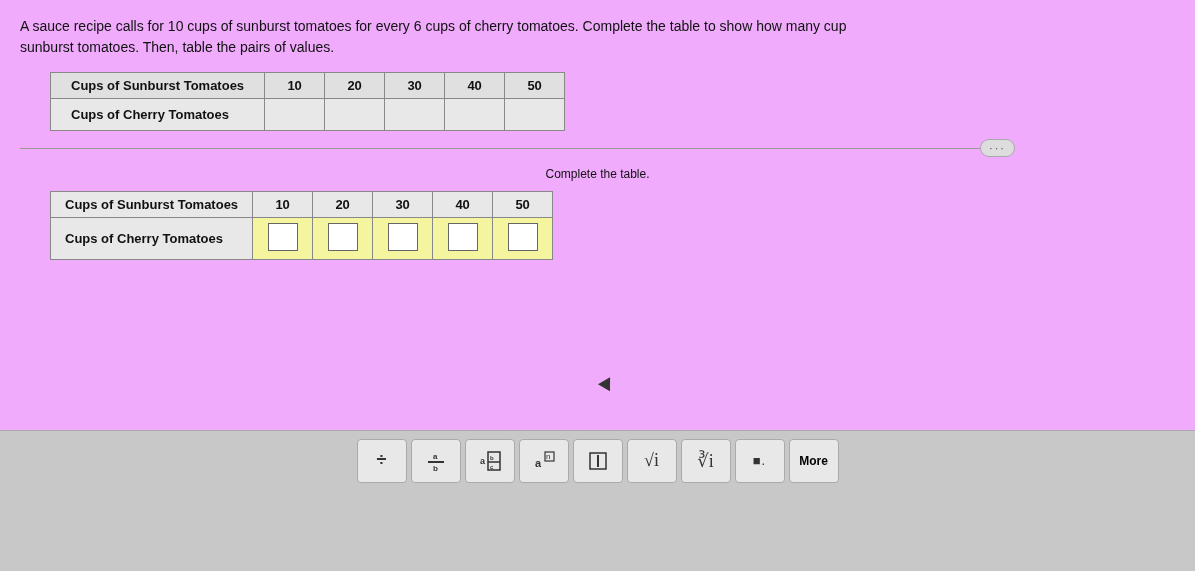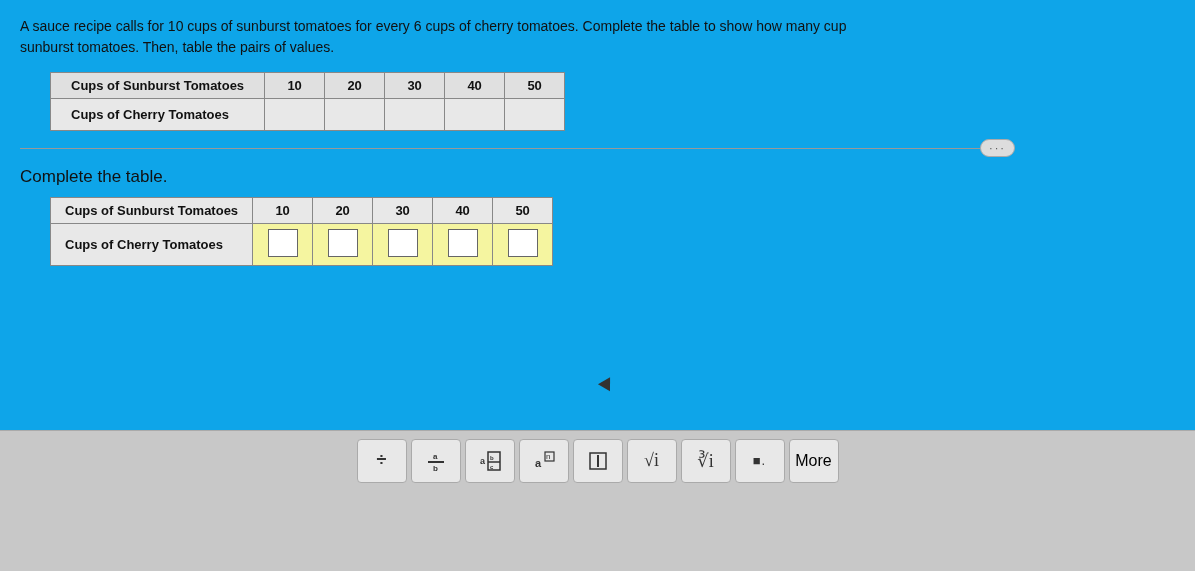--- a/index.html
+++ b/index.html
@@ -8,21 +8,21 @@
       width: 1195px;
       height: 571px;
       background: #c8c8c8;
       font-family: Arial, sans-serif;
       font-size: 14px;
       overflow: hidden;
       position: relative;
     }
 
     .main-content {
-      background: #0ea5e9;
+      background: #f0abfc;
       padding: 16px 20px 0 20px;
       height: 490px;
       position: relative;
     }
 
     .problem-text {
       font-size: 14px;
       color: #111;
       line-height: 1.5;
       margin-bottom: 14px;
@@ -72,23 +72,24 @@
       background: #ddd;
       padding: 2px 8px;
       font-size: 11px;
       cursor: pointer;
       color: #555;
       letter-spacing: 2px;
     }
 
     
     .complete-label {
-      font-size: 17px;
+      font-size: 12px;
       color: #111;
       margin-bottom: 10px;
+      text-align: center;
     }
 
     
     .interactive-table-wrap {
       margin-left: 30px;
       margin-bottom: 20px;
     }
 
     table.input-table {
       border-collapse: collapse;
@@ -155,22 +156,22 @@
       border-radius: 4px;
       display: flex;
       align-items: center;
       justify-content: center;
       cursor: pointer;
       font-size: 16px;
       color: #333;
     }
 
     .tool-btn.more {
-      font-size: 16px;
-      font-weight: normal;
+      font-size: 12px;
+      font-weight: bold;
       color: #000;
     }
 
     .tool-btn svg {
       width: 24px;
       height: 24px;
     }
 
     
     .math-sym {

